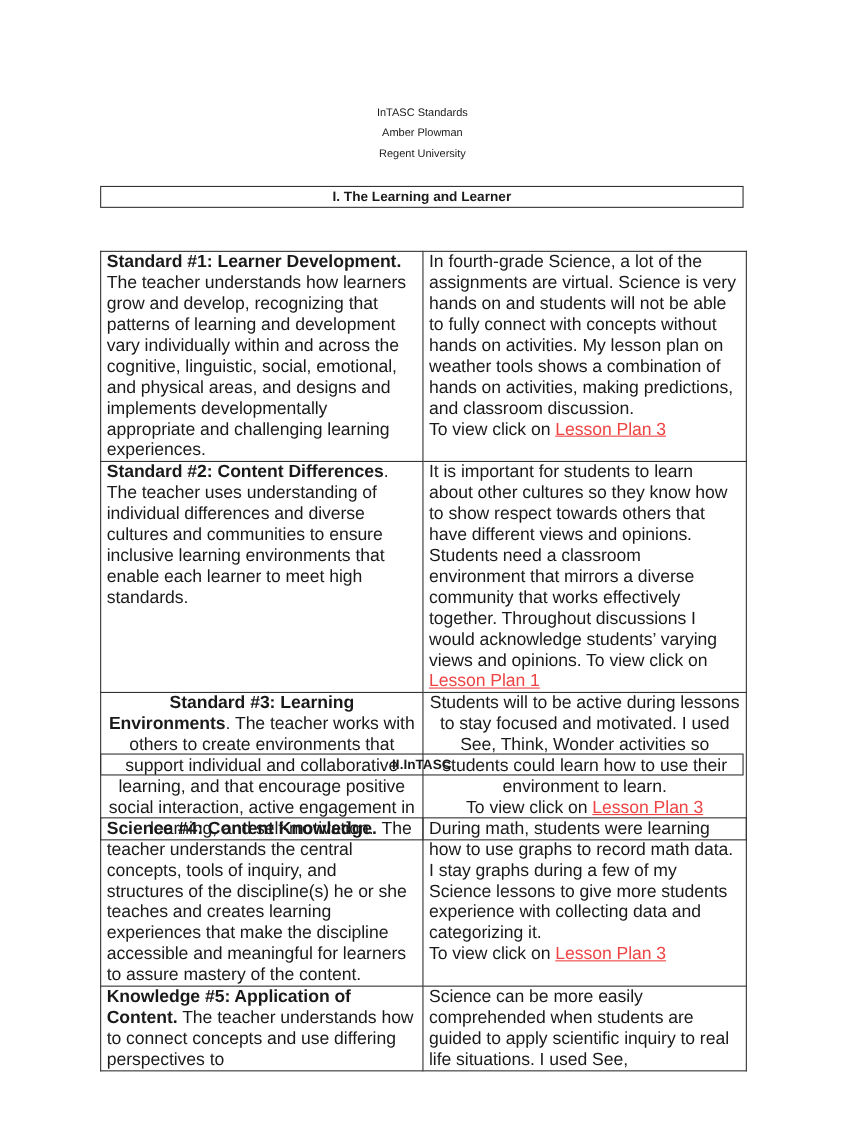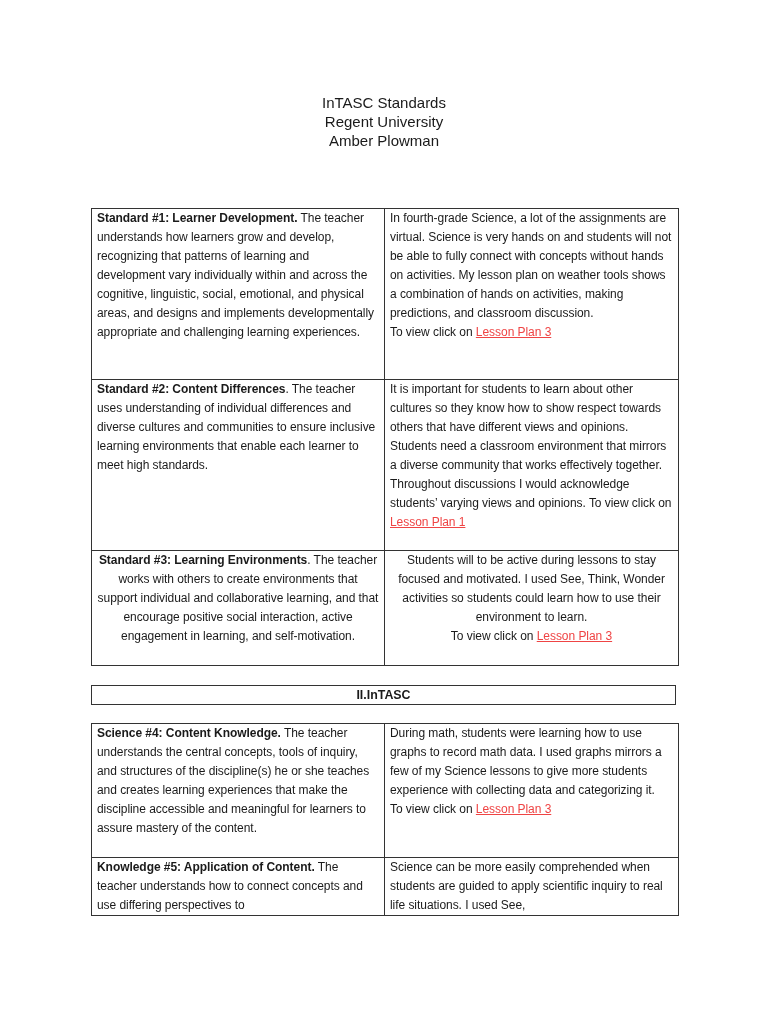--- a/index.html
+++ b/index.html
@@ -19,21 +19,21 @@
       position: absolute;
       left: 0; top: 0;
       width: 768px; height: 1024px;
       background: #ffffff;
     }
     .title-block {
       position: absolute;
       left: 0; width: 768px;
       top: 93px;
       text-align: center;
-      font-size: 15px;
+      font-size: 10px;
       line-height: 19px;
       color: #1a1a1a;
     }
     .title-line { display: block; }
     .section-header {
       position: absolute;
       left: 91px;
       width: 585px;
       border: 1px solid #333333;
       text-align: center;
@@ -41,22 +41,23 @@
       font-size: 12.4px;
       line-height: 18px;
       box-sizing: border-box;
     }
     table.std-table {
       position: absolute;
       left: 91px;
       width: 587px;
       border-collapse: collapse;
       table-layout: fixed;
-      font-size: 12px;
+      font-size: 16px;
       line-height: 19px;
+      margin-top: 20px;
     }
     table.std-table td {
       border: 1px solid #333333;
       vertical-align: top;
       padding: 0 5px 0 5px;
       box-sizing: border-box;
       letter-spacing: -0.05px;
     }
     table.std-table td.col-standard { width: 293px; }
     table.std-table td.col-reflection { width: 294px; }
@@ -68,24 +69,25 @@
     }
     .block { display: block; }
   </style>
 </head>
 <body>
 
 <div class="page">
 
   <div class="title-block">
     <span class="title-line">InTASC Standards</span>
+    <span class="title-line">Amber Plowman</span>
     <span class="title-line">Regent University</span>
-    <span class="title-line">Amber Plowman</span>
   </div>
 
+  <div class="section-header" style="top:169px; height:20px;">I. The Learning and Learner</div>
 
   <table class="std-table" style="top:208px;">
     <tbody>
         <tr style="height:171px;">
       <td class="col-standard">
         <span class="std-title">Standard #1: Learner Development.</span><span> The teacher understands how learners grow and develop, recognizing that patterns of learning and development vary individually within and across the cognitive, linguistic, social, emotional, and physical areas, and designs and implements developmentally appropriate and challenging learning experiences.</span>
       </td>
       <td class="col-reflection">
         <span class="block">In fourth-grade Science, a lot of the assignments are virtual. Science is very hands on and students will not be able to fully connect with concepts without hands on activities. My lesson plan on weather tools shows a combination of hands on activities, making predictions, and classroom discussion.</span>
         <span>To view click on </span><a class="lesson-link">Lesson Plan 3</a>
@@ -113,21 +115,21 @@
 
   <div class="section-header" style="top:685px; height:20px;">II.InTASC</div>
 
   <table class="std-table" style="top:723px;">
     <tbody>
         <tr style="height:134px;">
       <td class="col-standard">
         <span class="std-title">Science #4: Content Knowledge.</span><span> The teacher understands the central concepts, tools of inquiry, and structures of the discipline(s) he or she teaches and creates learning experiences that make the discipline accessible and meaningful for learners to assure mastery of the content.</span>
       </td>
       <td class="col-reflection">
-        <span class="block">During math, students were learning how to use graphs to record math data. I used graphs mirrors a few of my Science lessons to give more students experience with collecting data and categorizing it.</span>
+        <span class="block">During math, students were learning how to use graphs to record math data. I stay graphs during a few of my Science lessons to give more students experience with collecting data and categorizing it.</span>
         <span>To view click on </span><a class="lesson-link">Lesson Plan 3</a>
       </td>
     </tr>
     <tr style="height:58px;">
       <td class="col-standard">
         <span class="std-title">Knowledge #5: Application of Content.</span><span> The teacher understands how to connect concepts and use differing perspectives to</span>
       </td>
       <td class="col-reflection">
         <span>Science can be more easily comprehended when students are guided to apply scientific inquiry to real life situations. I used See,</span>
       </td>

